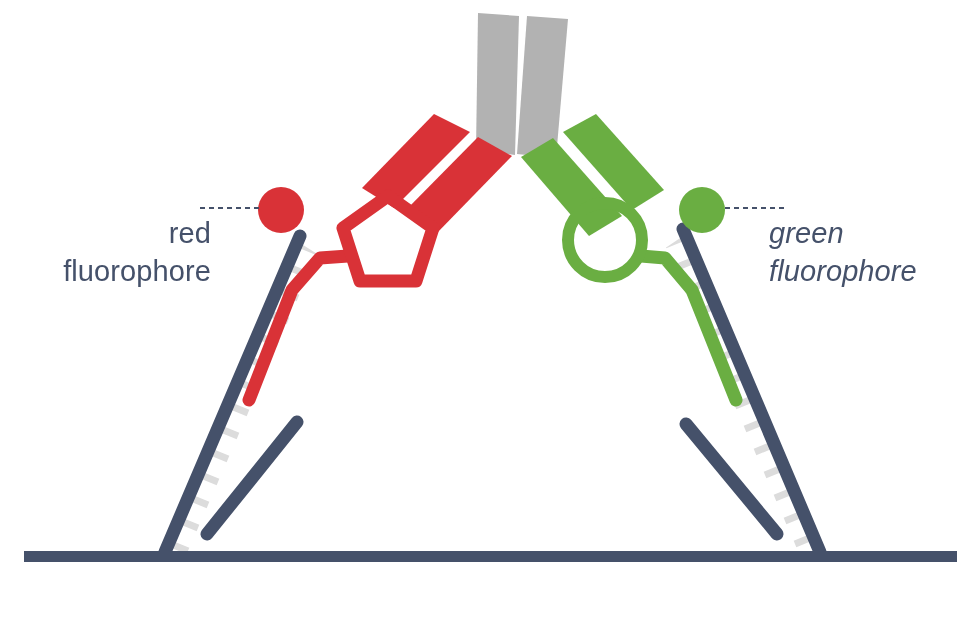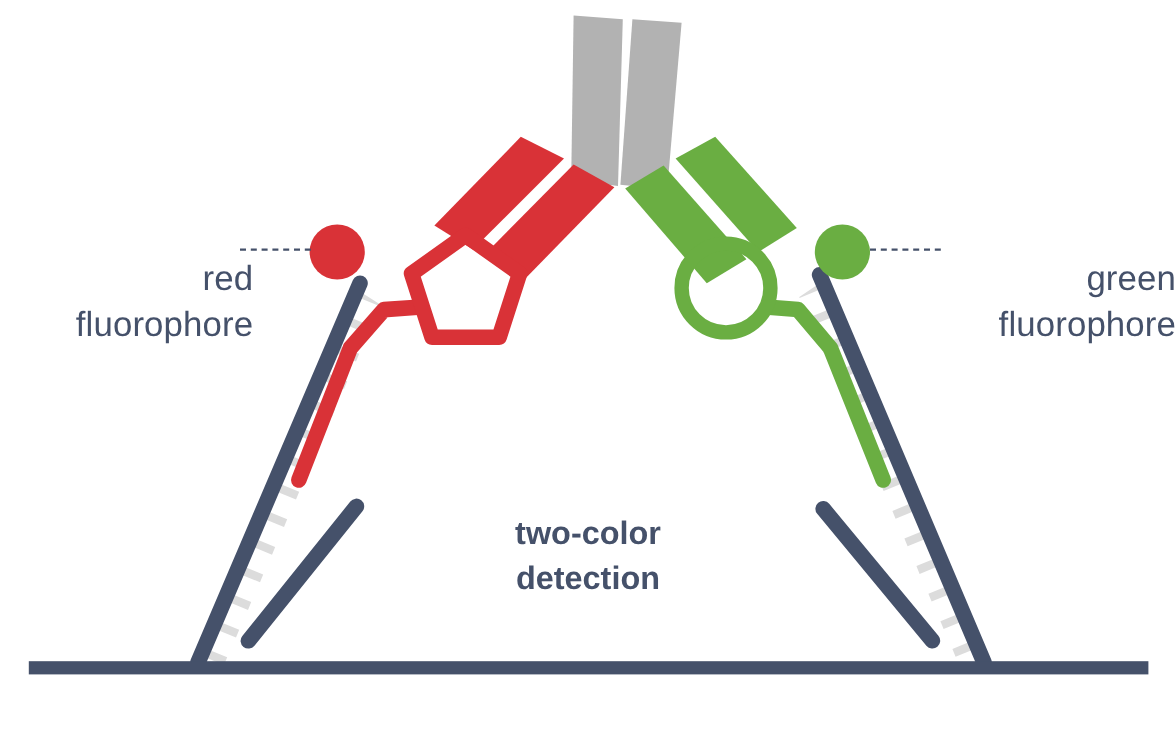--- a/index.html
+++ b/index.html
@@ -40,21 +40,22 @@
   #label-red {
     left: 0px;
     top: 174px;
     width: 211px;
     text-align: right;
   }
   #label-green {
     left: 769px;
     top: 174px;
     width: 211px;
-    text-align: right;
+    text-align: left;
+    font-style: italic;
   }
   #center-caption {
     position: absolute;
     left: 370px;
     top: 425px;
     width: 240px;
     text-align: center;
     font-family: "Liberation Sans", sans-serif;
     font-weight: 700;
     font-size: 27px;
@@ -159,18 +160,14 @@
   <div class="lbl" id="label-red">
     <div>red</div>
     <div>fluorophore</div>
   </div>
 
   <div class="lbl" id="label-green">
     <div>green</div>
     <div>fluorophore</div>
   </div>
 
-  <div id="center-caption">
-    <div>two-color</div>
-    <div>detection</div>
-  </div>
 
 </div>
 
 </body></html>

